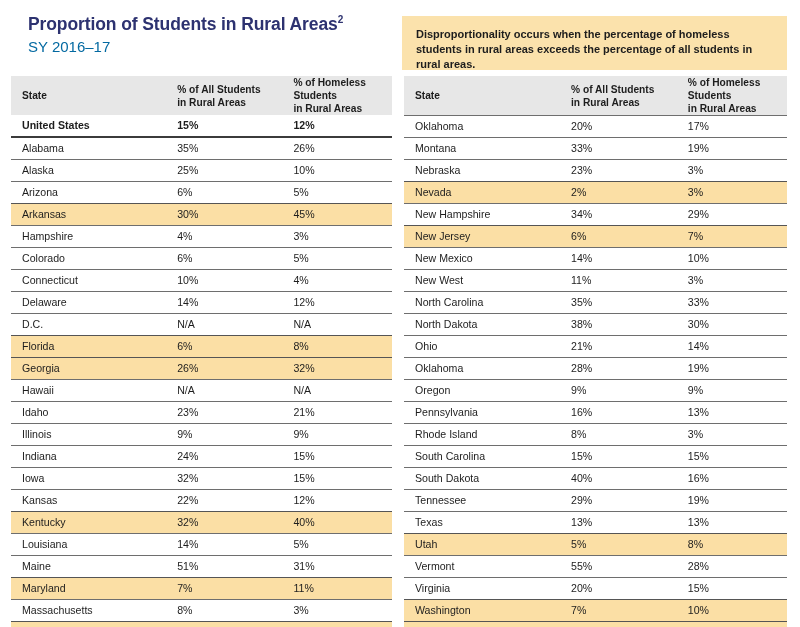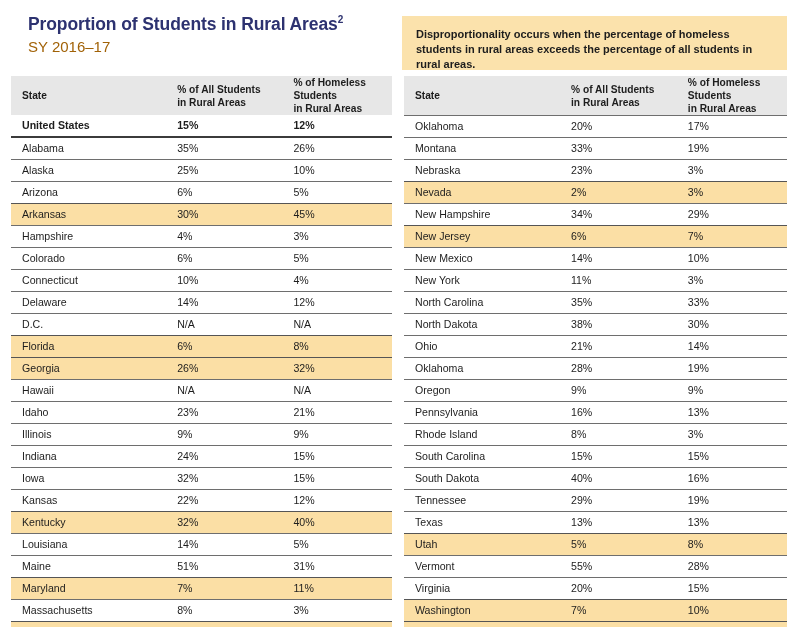--- a/index.html
+++ b/index.html
@@ -31,21 +31,21 @@
     line-height: 1.15;
     margin: 0;
   }
   #page-title sup {
     font-size: 10px;
     vertical-align: super;
     line-height: 0;
   }
   #page-subtitle {
     font-size: 15px;
-    color: #a16207;
+    color: #0369a1;
     margin: 4px 0 0 0;
     line-height: 1.15;
     font-weight: normal;
   }
 
   
   #callout {
     position: absolute;
     left: 402px;
     top: 16px;
@@ -326,21 +326,21 @@
         <td class="cell-state">New Jersey</td>
         <td>6%</td>
         <td>7%</td>
       </tr>
       <tr>
         <td class="cell-state">New Mexico</td>
         <td>14%</td>
         <td>10%</td>
       </tr>
       <tr>
-        <td class="cell-state">New York</td>
+        <td class="cell-state">New West</td>
         <td>11%</td>
         <td>3%</td>
       </tr>
       <tr>
         <td class="cell-state">North Carolina</td>
         <td>35%</td>
         <td>33%</td>
       </tr>
       <tr>
         <td class="cell-state">North Dakota</td>

